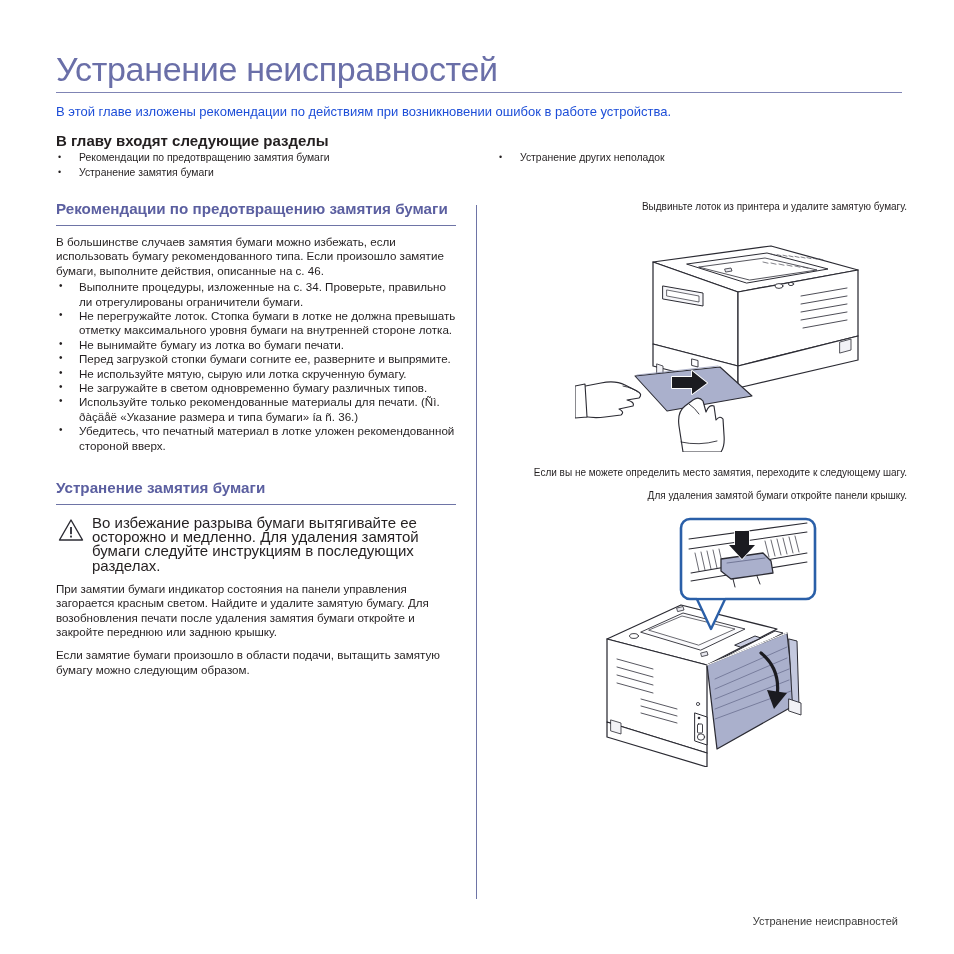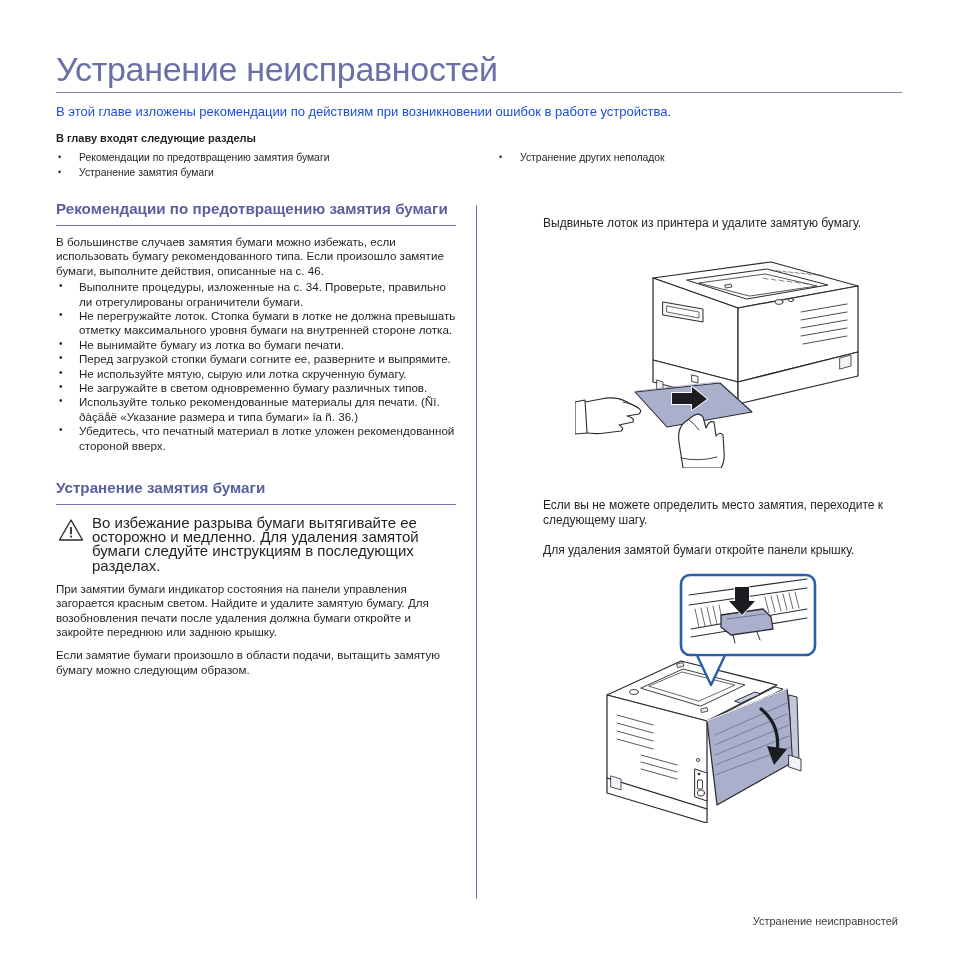--- a/index.html
+++ b/index.html
@@ -52,21 +52,21 @@
     width: 850px;
     font-size: 13px;
     color: #1d4ed8;
     line-height: 1.35;
     white-space: nowrap;
   }
   .toc-head {
     position: absolute;
     left: 56px;
     top: 132px;
-    font-size: 11px;
+    font-size: 15px;
     font-weight: bold;
     color: #231f20;
   }
 
   .toc-list {
     position: absolute;
     left: 56px;
     top: 150px;
     width: 400px;
   }
@@ -173,24 +173,25 @@
   }
 
   
   .right-col {
     position: absolute;
     left: 527px;
     top: 200px;
     width: 380px;
   }
   .rpara {
-    font-size: 12px;
+    font-size: 10px;
     line-height: 14.3px;
     color: #231f20;
-    margin: 16px;
+    margin: 0;
+    text-align: right;
   }
 
   .fig {
     position: relative;
   }
   .fig svg {
     display: block;
   }
 
   
@@ -286,21 +287,21 @@
       <span class="warn-icon">
         <svg width="26" height="24" viewBox="0 0 26 24">
           <polygon points="13,2 24.5,22 1.5,22" fill="#ffffff" stroke="#2b2b33" stroke-width="1.4" stroke-linejoin="round"></polygon>
           <rect x="12.1" y="9" width="1.8" height="7.2" fill="#2b2b33"></rect>
           <rect x="12.1" y="17.6" width="1.8" height="1.9" fill="#2b2b33"></rect>
         </svg>
       </span>
       <div class="warn-text">Во избежание разрыва бумаги вытягивайте ее осторожно и медленно. Для удаления замятой бумаги следуйте инструкциям в последующих разделах.</div>
     </div>
 
-    <p class="para gap">При замятии бумаги индикатор состояния на панели управления загорается красным светом. Найдите и удалите замятую бумагу. Для возобновления печати после удаления должна бумаги откройте и закройте переднюю или заднюю крышку.</p>
+    <p class="para gap">При замятии бумаги индикатор состояния на панели управления загорается красным светом. Найдите и удалите замятую бумагу. Для возобновления печати после удаления замятия бумаги откройте и закройте переднюю или заднюю крышку.</p>
 
     <p class="para gap">Если замятие бумаги произошло в области подачи, вытащить замятую бумагу можно следующим образом.</p>
   </div>
 
   <div class="right-col">
 
     <p class="rpara">Выдвиньте лоток из принтера и удалите замятую бумагу.</p>
 
     <div class="fig" style="margin-top:22px; margin-left:48px;">
       <svg width="300" height="216" viewBox="0 0 300 216">

